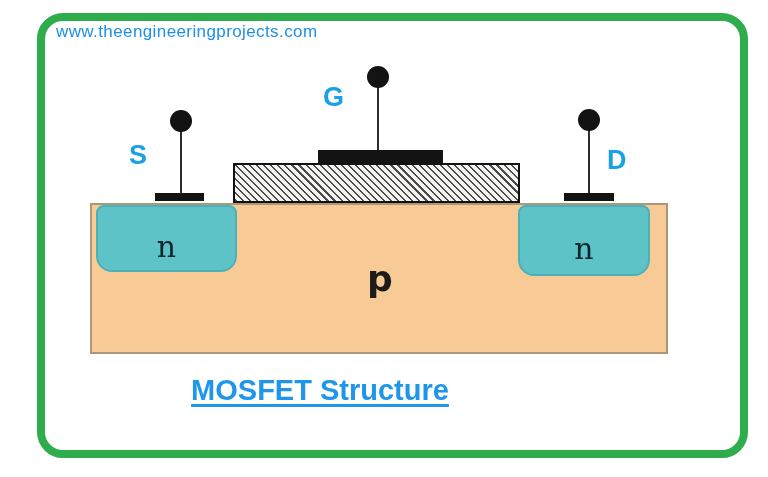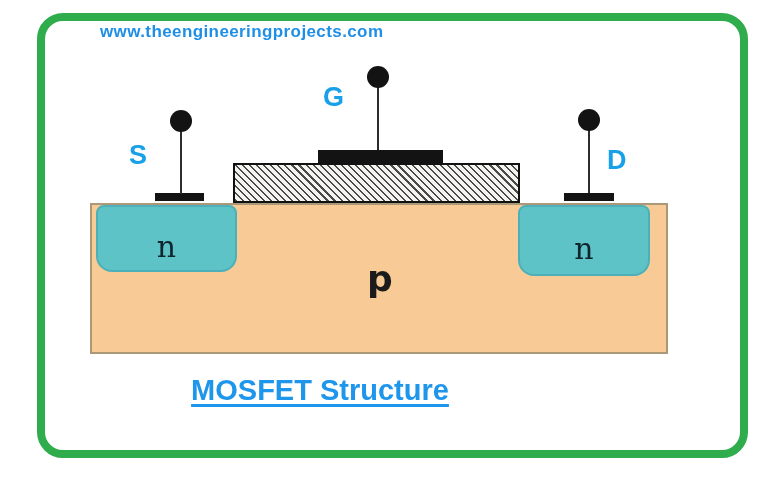--- a/index.html
+++ b/index.html
@@ -14,25 +14,24 @@
     position:absolute;
     left:37px;top:13px;width:711px;height:445px;
     box-sizing:border-box;
     border:8px solid var(--frame-green,#2FAD4D);
     border-radius:26px;
     background:transparent;
   }
   .url{
     position:absolute;
     left:56px;top:22px;
-    font-size:17px;font-weight:bold;
+    font-size:17px;font-weight:normal;
     letter-spacing:0.4px;
     color:var(--link-blue,#1E8FE6);
     white-space:nowrap;
-    margin-left:44px;
   }
   
   .substrate{
     position:absolute;
     left:90px;top:203px;width:578px;height:151px;
     box-sizing:border-box;
     background:var(--substrate-peach,#F8CA95);
     border:2px solid var(--substrate-border,#AB9878);
   }
   .p-label{

